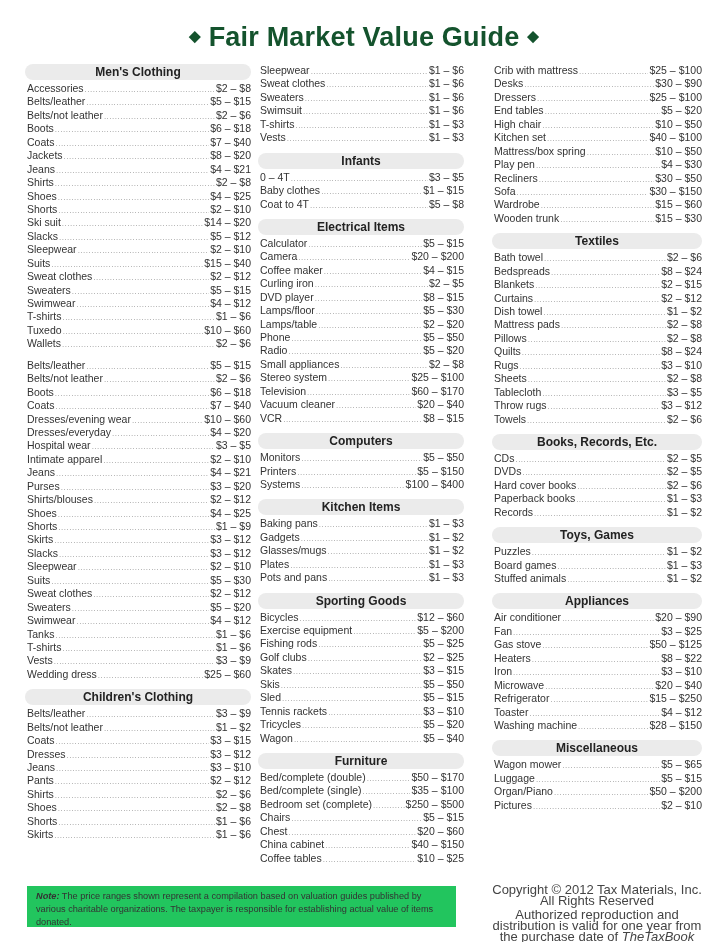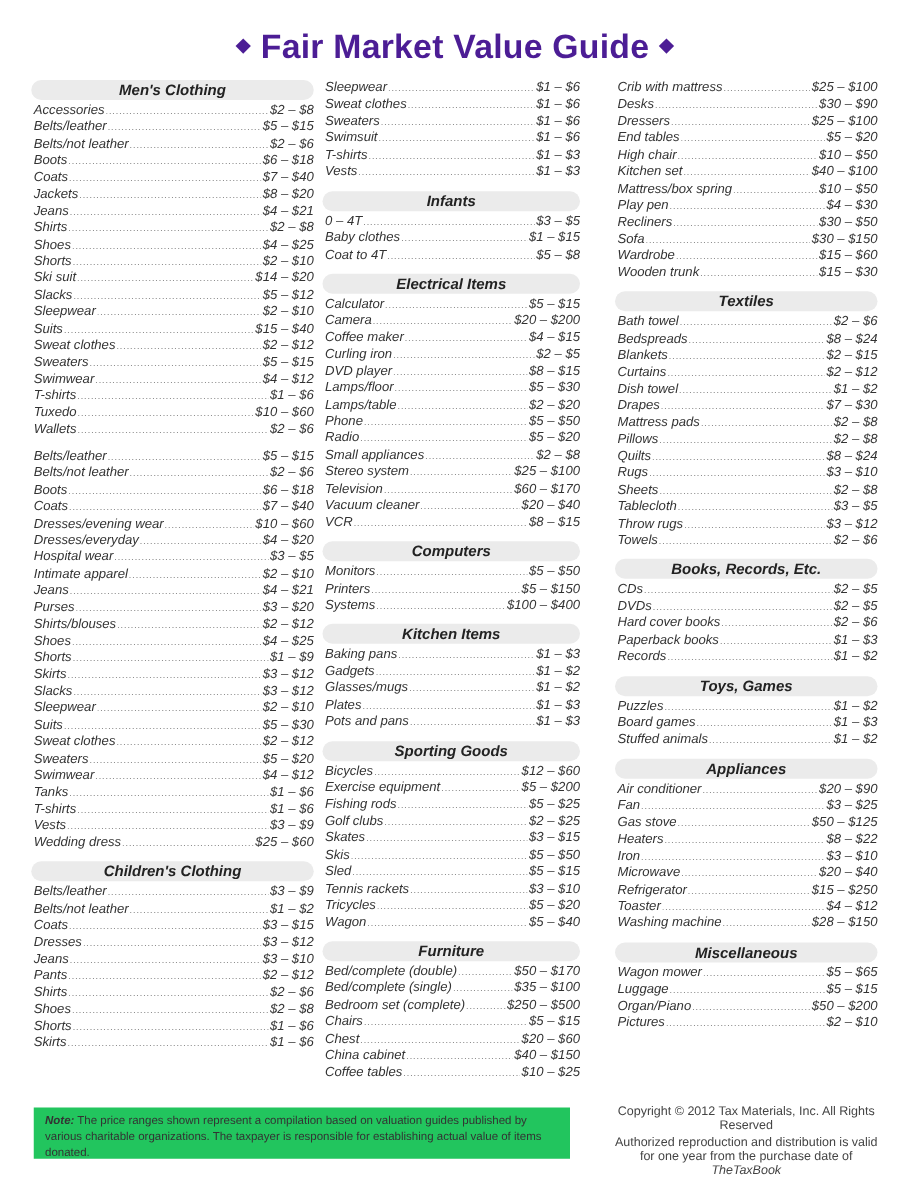--- a/index.html
+++ b/index.html
@@ -1,41 +1,41 @@
 <!DOCTYPE html>
 <html><head>
 <meta charset="utf-8">
 <style>
   html, body { margin: 0; padding: 0; background: #ffffff; }
   body { width: 728px; height: 942px; position: relative; overflow: hidden;
          font-family: "Liberation Sans", "DejaVu Sans", sans-serif; color: #2a2a2a; }
   .title { position: absolute; left: 0; top: 22px; width: 728px; text-align: center;
            font-family: "Liberation Sans", sans-serif; font-weight: bold; font-size: 27px;
-           letter-spacing: 0.2px; color: #4c1d95; }
+           letter-spacing: 0.2px; color: #14532d; }
   .title .diamond { font-size: 15px; vertical-align: middle; position: relative; top: -3px; margin: 0 8px; }
   .col { position: absolute; top: 64px; width: 224px; }
   .col.c1 { left: 27px; }
   .col.c2 { left: 260px; width: 204px; }
   .col.c3 { left: 494px; width: 208px; }
-  .section { margin-bottom: 8px; font-style: italic; }
+  .section { margin-bottom: 8px; }
   .sec-head { height: 16px; line-height: 16px; background: #ebebeb; border-radius: 8px;
               text-align: center; font-weight: bold; font-size: 12px; color: #222;
               margin-bottom: 2px; margin-left: -2px; margin-right: 0; }
   .row { display: flex; align-items: baseline; height: 13.45px; line-height: 13.45px;
          font-size: 10.5px; color: #333; white-space: nowrap; }
   .row .name { flex: 0 0 auto; }
   .row .dots { flex: 1 1 auto; overflow: hidden; margin: 0 1px; color: #888;
                font-size: 8px; letter-spacing: 0.5px; }
   .row .dots::before { content: "................................................................................................................"; }
   .row .val { flex: 0 0 auto; text-align: left; min-width: 0; }
   .note { position: absolute; left: 27px; top: 886px; width: 416px; height: 34px;
           background: #22c55e; font-size: 9.2px; line-height: 13px; color: #333; padding: 4px 4px 3px 9px; }
   .note b { font-style: italic; }
   .copy { position: absolute; left: 487px; top: 884px; width: 220px; text-align: center;
-          font-size: 10px; line-height: 11px; color: #444; }
+          font-size: 13px; line-height: 11px; color: #444; }
   .copy .line1 { margin-bottom: 3px; }
   .copy i { font-style: italic; }
 </style>
 </head>
 <body>
 
 <div class="title">
   <span class="diamond">◆</span><span>Fair Market Value Guide</span><span class="diamond">◆</span>
 </div>
 
@@ -663,25 +663,20 @@
       </div>
       <div class="row">
         <span class="name">Curtains</span>
         <span class="dots"></span>
         <span class="val">$2 – $12</span>
       </div>
       <div class="row">
         <span class="name">Dish towel</span>
         <span class="dots"></span>
         <span class="val">$1 – $2</span>
-      </div>
-      <div class="row">
-        <span class="name">Drapes</span>
-        <span class="dots"></span>
-        <span class="val">$7 – $30</span>
       </div>
       <div class="row">
         <span class="name">Mattress pads</span>
         <span class="dots"></span>
         <span class="val">$2 – $8</span>
       </div>
       <div class="row">
         <span class="name">Pillows</span>
         <span class="dots"></span>
         <span class="val">$2 – $8</span>

